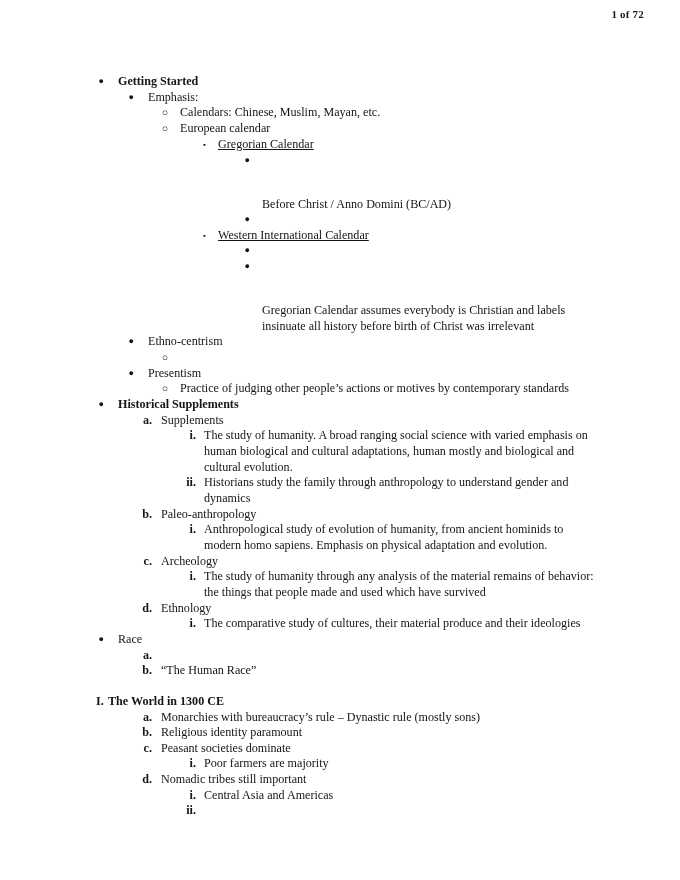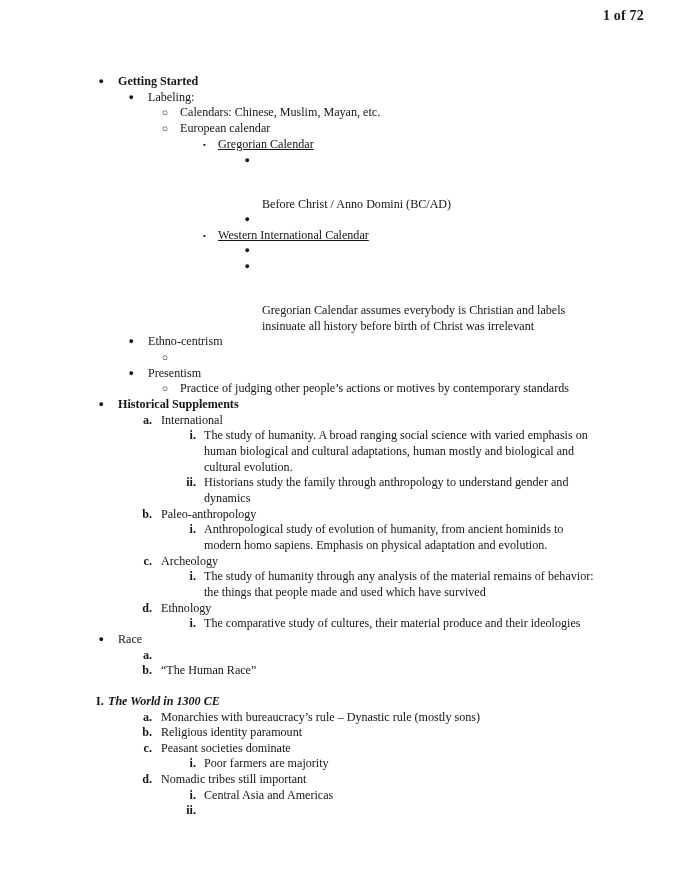--- a/index.html
+++ b/index.html
@@ -20,21 +20,21 @@
     position: absolute;
     inset: 0;
     background: #fff;
   }
 
   
   .page-header {
     position: absolute;
     top: 8px;
     right: 36px;
-    font-size: 14px;
+    font-size: 11px;
     font-weight: bold;
     letter-spacing: .2px;
     color: #1a1a1a;
   }
 
   
   .outline {
     position: absolute;
     left: 0;
     top: 74px;
@@ -87,37 +87,37 @@
   
   .alpha .marker { width: 152px; padding-right: 9px; font-weight: bold; }
   .alpha .txt    { margin-right: 80px; }
 
   
   .roman .marker { width: 196px; padding-right: 8px; font-weight: bold; }
   .roman .txt    { margin-right: 80px; }
 
   
   .numeral .marker { width: 108px; padding-right: 0; font-weight: bold; text-align: left; padding-left: 96px; box-sizing: border-box; }
-  .numeral .txt    { margin-right: 86px; font-weight: bold; font-style: italic; }
+  .numeral .txt    { margin-right: 86px; font-weight: bold; }
 </style>
 </head>
 <body>
 
 <div id="page">
 
   <div class="page-header">1 of 72</div>
 
   <div class="outline" id="outline-root">
       <div class="row lv1">
         <span class="marker">●</span>
         <span class="txt bold">Getting Started</span>
       </div>
       <div class="row lv2">
         <span class="marker">●</span>
-        <span class="txt">Labeling:</span>
+        <span class="txt">Emphasis:</span>
       </div>
       <div class="row lv3">
         <span class="marker">○</span>
         <span class="txt">Calendars: Chinese, Muslim, Mayan, etc.</span>
       </div>
       <div class="row lv3">
         <span class="marker">○</span>
         <span class="txt">European calendar</span>
       </div>
       <div class="row lv4">
@@ -156,21 +156,21 @@
       <div class="row lv3">
         <span class="marker">○</span>
         <span class="txt">Practice of judging other people’s actions or motives by contemporary standards</span>
       </div>
       <div class="row lv1">
         <span class="marker">●</span>
         <span class="txt bold">Historical Supplements</span>
       </div>
       <div class="row alpha">
         <span class="marker">a.</span>
-        <span class="txt">International</span>
+        <span class="txt">Supplements</span>
       </div>
       <div class="row roman">
         <span class="marker">i.</span>
         <span class="txt">The study of humanity. A broad ranging social science with varied emphasis on human biological and cultural adaptations, human mostly and biological and cultural evolution.</span>
       </div>
       <div class="row roman">
         <span class="marker">ii.</span>
         <span class="txt">Historians study the family through anthropology to understand gender and dynamics</span>
       </div>
       <div class="row alpha">

